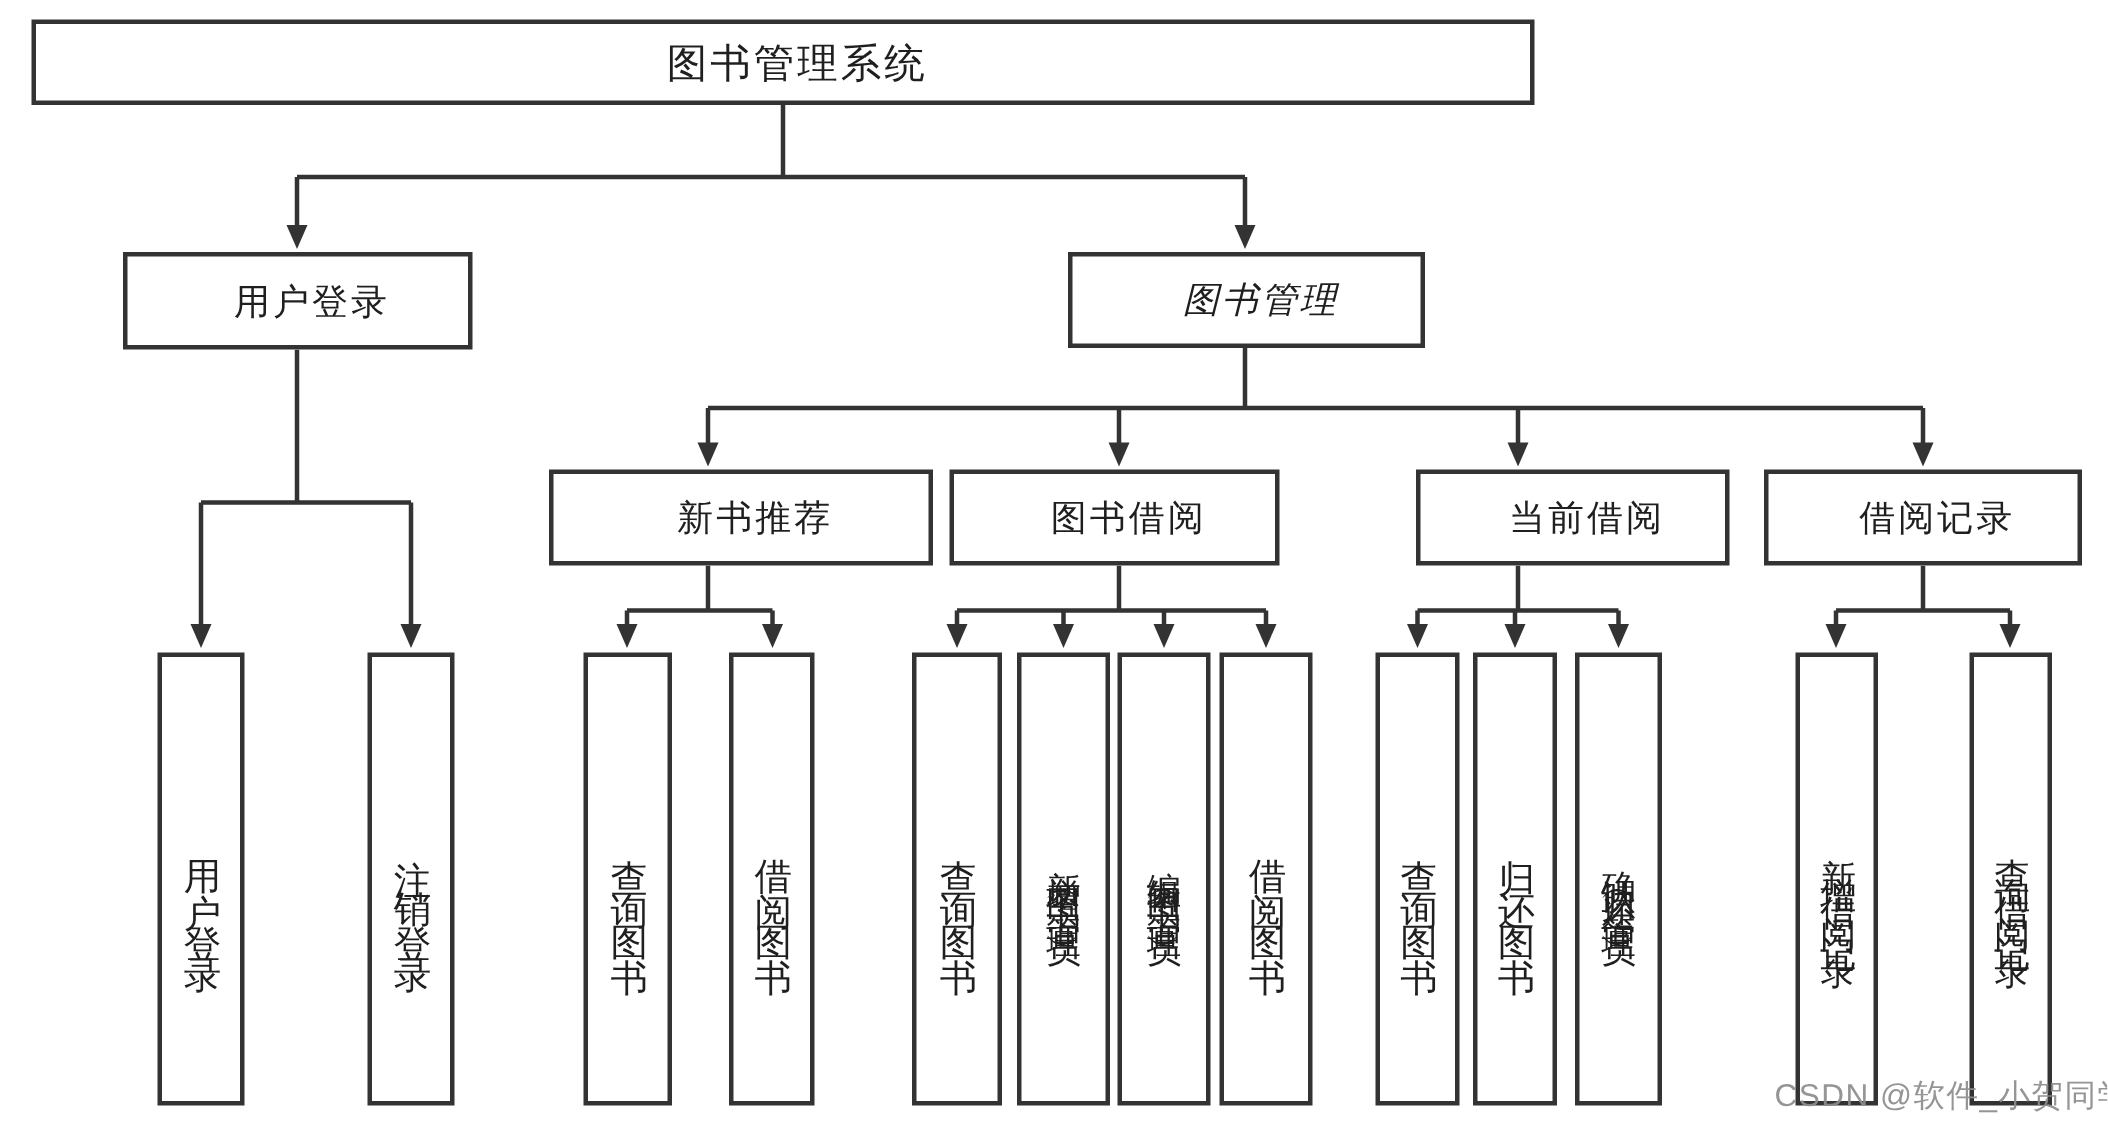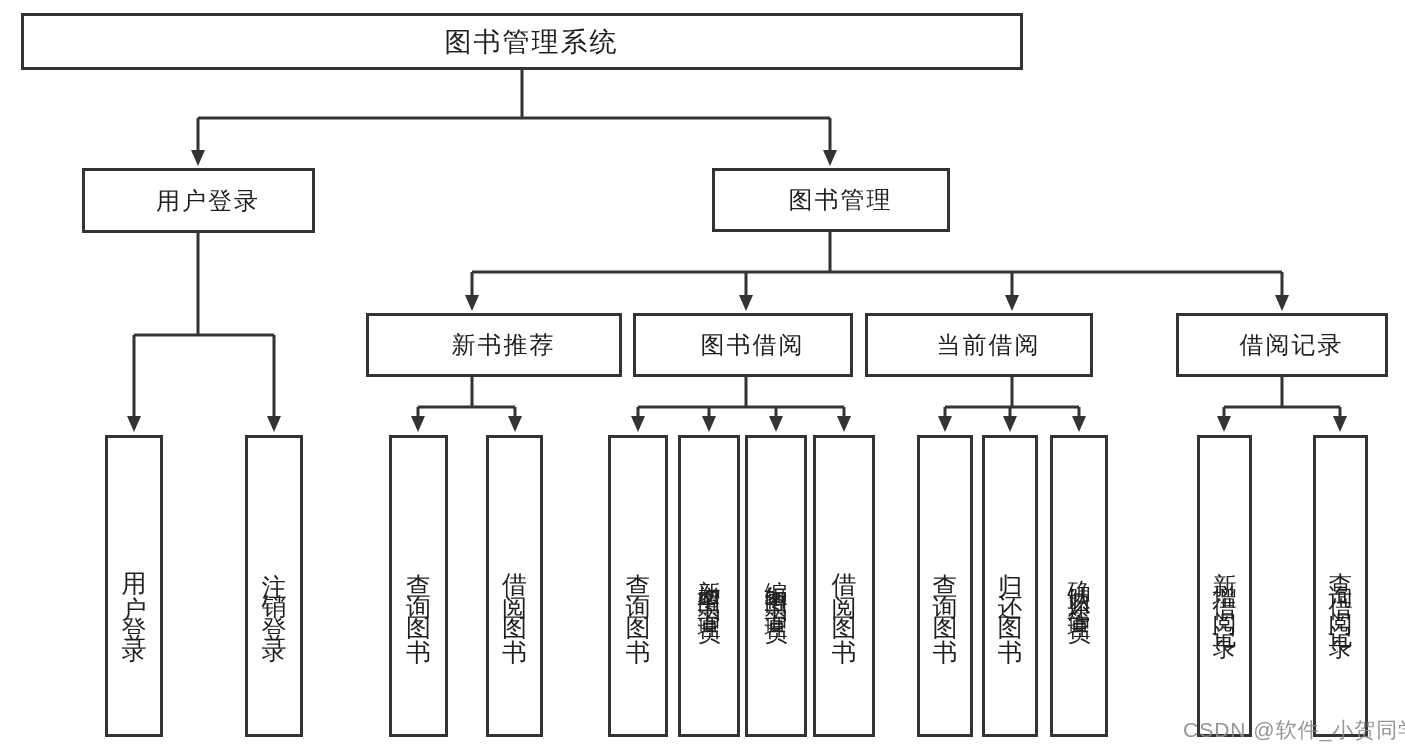--- a/index.html
+++ b/index.html
@@ -90,31 +90,31 @@
     <path fill="#333333" d="M1333 416 L1347 416 L1340 432 Z"></path>
   </svg>
 
   <div class="node hbox rootbox" style="left:21px; top:13px; width:1002px; height:57px;">
     <span>图书管理系统</span>
   </div>
 
   <div class="node hbox" style="left:82px; top:168px; width:233px; height:65px;">
     <span>用户登录</span>
   </div>
-  <div class="node hbox" style="left:712px; top:168px; width:238px; height:64px;">
+  <div class="node hbox" style="left:712px; top:168px; width:238px; height:64px;font-style:italic;">
     <span>图书管理</span>
   </div>
 
   <div class="node hbox" style="left:366px; top:313px; width:256px; height:64px;">
     <span>新书推荐</span>
   </div>
   <div class="node hbox" style="left:633px; top:313px; width:220px; height:64px;">
     <span>图书借阅</span>
   </div>
-  <div class="node hbox" style="left:865px; top:313px; width:228px; height:64px;">
+  <div class="node hbox" style="left:944px; top:313px; width:209px; height:64px;">
     <span>当前借阅</span>
   </div>
   <div class="node hbox" style="left:1176px; top:313px; width:212px; height:64px;">
     <span>借阅记录</span>
   </div>
 
   <div class="node vbox len4" style="left:105px; top:435px; width:58px; height:302px;">
     <span>用户登录</span>
   </div>
   <div class="node vbox len4" style="left:245px; top:435px; width:58px; height:302px;">

